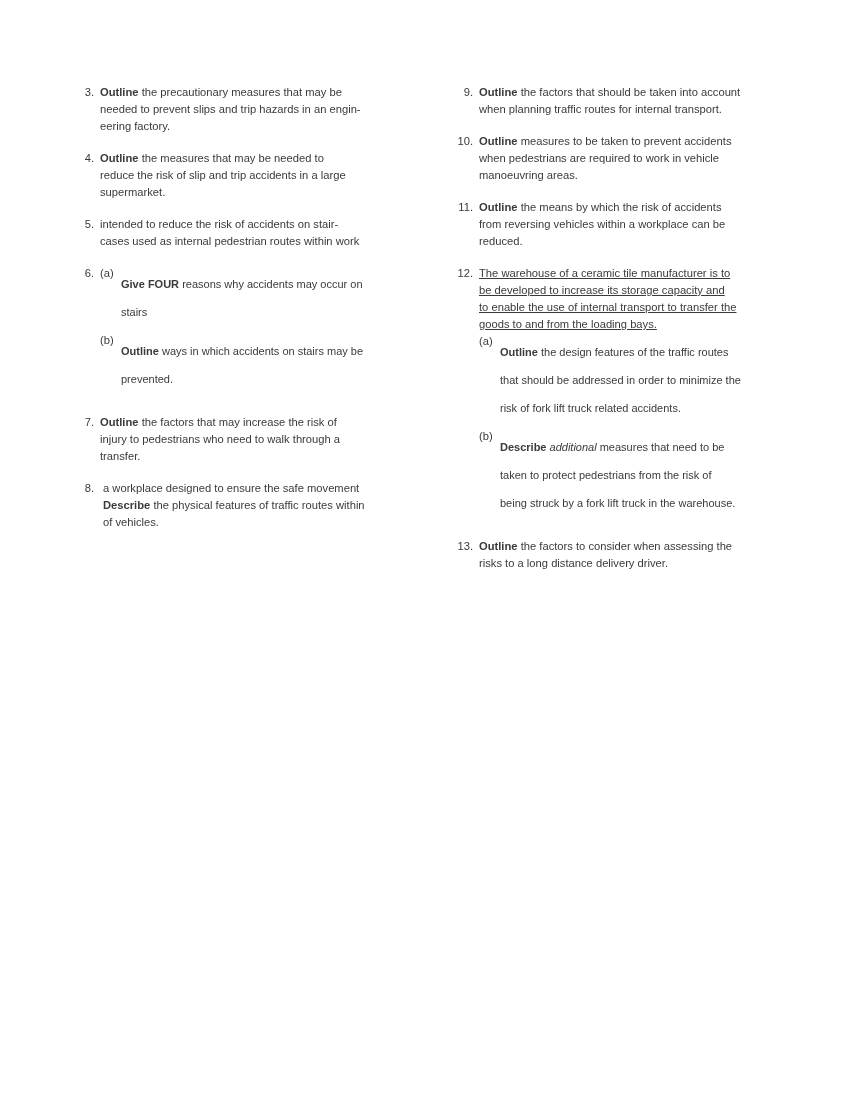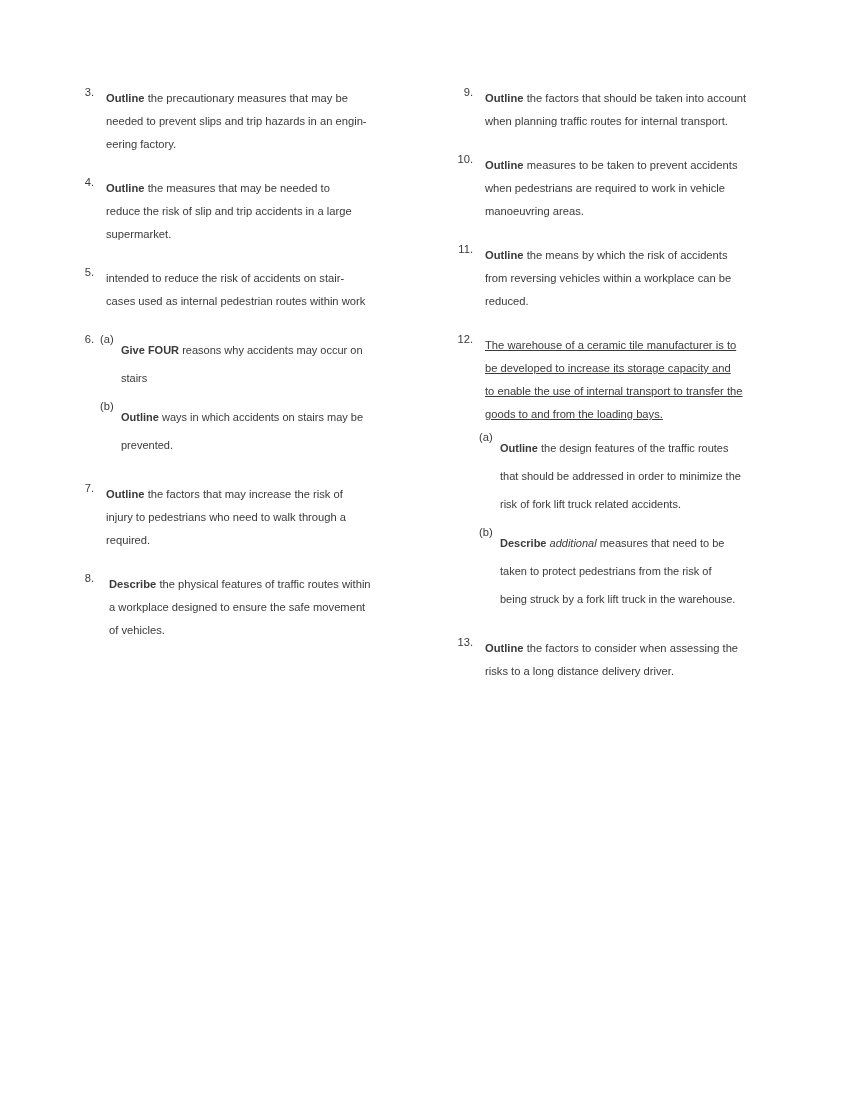--- a/index.html
+++ b/index.html
@@ -58,21 +58,21 @@
 
   .q-body {
     flex: 1 1 auto;
     font-size: 11.2px;
     line-height: 17px;
     text-align: justify;
     text-justify: inter-word;
     hyphens: manual;
   }
   .q-body > p {
-    margin: 6px;
+    margin: 0;
   }
   .q-body > p.last-line {
     text-align: left;
   }
 
   
   .sub {
     display: flex;
     flex-direction: row;
     align-items: flex-start;
@@ -151,29 +151,29 @@
             </div>
           </div>
         </div>
       </div>
 
       <div class="q">
         <div class="q-num">7.</div>
         <div class="q-body">
           <p><b>Outline</b> <span>the factors that may increase the risk of</span></p>
           <p>injury to pedestrians who need to walk through a</p>
-          <p class="last-line">required.</p>
+          <p class="last-line">transfer.</p>
         </div>
       </div>
 
       <div class="q shift">
         <div class="q-num">8.</div>
         <div class="q-body">
+          <p>a workplace designed to ensure the safe movement</p>
           <p><b>Describe</b> <span>the physical features of traffic routes within</span></p>
-          <p>a workplace designed to ensure the safe movement</p>
           <p class="last-line">of vehicles.</p>
         </div>
       </div>
 
     </div>
 
     <div class="col col-right">
 
       <div class="q">
         <div class="q-num">9.</div>

